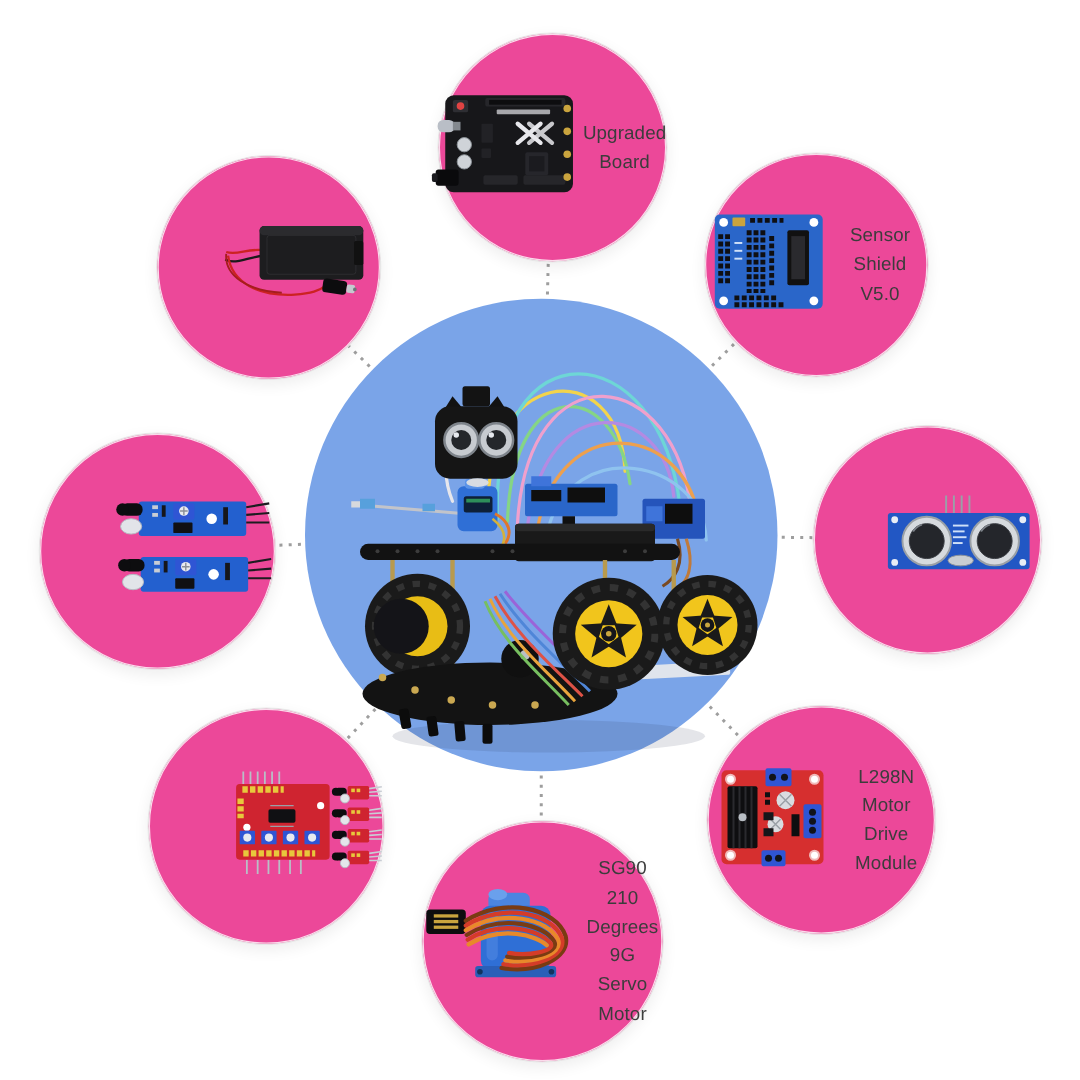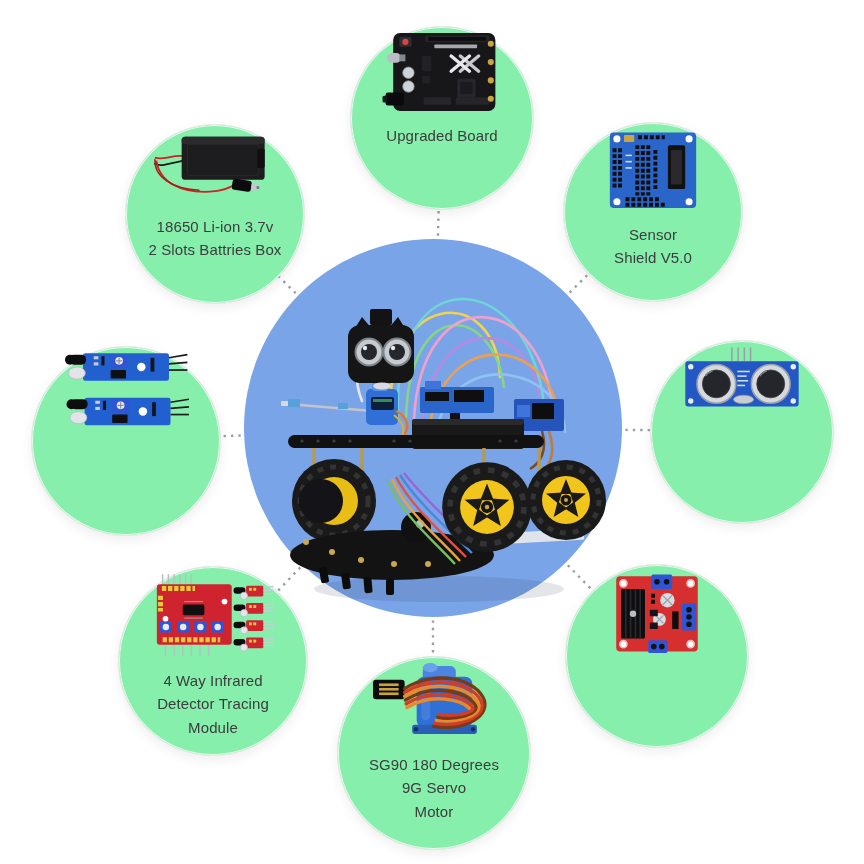--- a/index.html
+++ b/index.html
@@ -11,23 +11,23 @@
   .canvas{position:relative;width:864px;height:864px;}
   .connectors{position:absolute;left:0;top:0;z-index:0;}
   .dash{stroke:var(--connector,#9e9e9e);stroke-width:2.4;stroke-dasharray:2.4 5;}
   .hub{
     position:absolute;left:244px;top:239px;width:378px;height:378px;
     border-radius:50%;background:var(--hub,#7aa4e8);z-index:1;
   }
   .hub svg{display:block;}
   .node{
     position:absolute;z-index:2;border-radius:50%;
-    background:#86efac;border:1px solid #e7e7e7;
+    background:#ec4899;border:1px solid #e7e7e7;
     box-shadow:0 4px 12px rgba(0,0,0,.07), inset 0 0 0 1px rgba(255,255,255,.8);
-    display:flex;flex-direction:column;align-items:center;justify-content:flex-start;
+    display:flex;flex-direction:row;align-items:center;justify-content:flex-end;
     text-align:center;
   }
   .node .art{line-height:0;margin-bottom:7px;}
   .node .label{
     font-size:15px;line-height:1.55;color:var(--label-text,#3c3c3c);
     white-space:pre-line;letter-spacing:.1px;
   }
   .n-top{left:350px;top:26px;width:182px;height:182px;}
   .n-topright{left:563px;top:122px;width:178px;height:178px;}
   .n-right{left:650px;top:340px;width:182px;height:182px;}
@@ -338,20 +338,22 @@
         <rect x="56" y="56" width="10" height="8" fill="#16161a"></rect>
           <rect x="56" y="72" width="10" height="8" fill="#16161a"></rect>
         <rect x="54" y="94" width="24" height="16" rx="2" fill="#2f55d4"></rect>
         <circle cx="61" cy="102" r="3.5" fill="#11131a"></circle>
           <circle cx="71" cy="102" r="3.5" fill="#11131a"></circle>
         <g stroke="#0f0f12" stroke-width="5" stroke-dasharray="5 2.5">
             <line x1="60" y1="36" x2="60" y2="50"></line>
           </g>
       </svg>
     </div>
+    <div class="label">L298N Motor
+Drive Module</div>
   </div>
 
   <div class="node n-bottom">
     <div class="art">
       <svg viewBox="0 0 170 118" width="128" height="89">
         <rect x="4" y="30" width="42" height="26" rx="4" fill="#0d0d0f"></rect>
         <g fill="#c9a43e">
             <rect x="12" y="35" width="26" height="3.5"></rect>
             <rect x="12" y="41" width="26" height="3.5"></rect>
             <rect x="12" y="47" width="26" height="3.5"></rect>
@@ -366,21 +368,21 @@
         <g fill="none" stroke-width="4.5" stroke-linecap="round">
           <path d="M46,42 C86,16 142,28 152,58 C158,82 120,98 84,92" stroke="#7a3b12"></path>
           <path d="M46,47 C86,22 138,34 148,60 C154,80 118,93 86,88" stroke="#d43c28"></path>
           <path d="M46,52 C84,28 134,40 144,62 C150,78 116,88 88,84" stroke="#e8892a"></path>
           <path d="M47,57 C84,34 130,46 140,64 C146,76 114,84 90,80" stroke="#7a3b12"></path>
           <path d="M48,62 C84,40 126,52 136,66 C142,74 112,80 92,76" stroke="#d43c28"></path>
           <path d="M49,67 C84,46 122,58 132,68" stroke="#e8892a"></path>
         </g>
       </svg>
     </div>
-    <div class="label">SG90 180 Degrees
+    <div class="label">SG90 210 Degrees
 9G Servo
 Motor</div>
   </div>
 
   <div class="node n-bottomleft">
     <div class="art">
       <svg viewBox="0 0 172 132" width="124" height="95">
         <g stroke="#b9bec6" stroke-width="2">
           <line x1="16" y1="24" x2="16" y2="10"></line>
             <line x1="24" y1="24" x2="24" y2="10"></line>
@@ -427,23 +429,20 @@
               <line x1="156" y1="29" x2="170" y2="27"></line>
               <line x1="156" y1="33" x2="170" y2="32"></line>
               <line x1="156" y1="37" x2="170" y2="37"></line>
             </g>
         </g>
         <use href="#stick" transform="translate(0,24)"></use>
         <use href="#stick" transform="translate(0,48)"></use>
         <use href="#stick" transform="translate(0,72)"></use>
       </svg>
     </div>
-    <div class="label">4 Way Infrared
-Detector Tracing
-Module</div>
   </div>
 
   <div class="node n-left">
     <div class="art">
       <svg viewBox="0 0 172 112" width="132" height="86">
         <g id="irmod">
           <rect x="30" y="8" width="112" height="36" rx="3" fill="#2360cf"></rect>
           <rect x="12" y="10" width="22" height="13" rx="6" fill="#0d0d0f"></rect>
             <circle cx="13" cy="16.5" r="6.5" fill="#0d0d0f"></circle>
           <ellipse cx="22" cy="34" rx="11" ry="8" fill="#e2e4e9"></ellipse>
@@ -481,17 +480,15 @@
         <rect x="40" y="16" width="112" height="10" rx="5" fill="#2b2b2e"></rect>
         <rect x="48" y="26" width="96" height="42" rx="3" fill="none" stroke="#2e2e32"></rect>
         <rect x="142" y="32" width="10" height="26" rx="2" fill="#111"></rect>
         <g transform="rotate(8 122 82)">
           <rect x="108" y="74" width="26" height="15" rx="4" fill="#0c0c0e"></rect>
           <rect x="134" y="77" width="9" height="9" rx="2" fill="#c5c9cf"></rect>
           <circle cx="143" cy="81.5" r="2" fill="#6e7378"></circle>
         </g>
       </svg>
     </div>
-    <div class="label">18650 Li-ion 3.7v
-2 Slots Battries Box</div>
   </div>
 
 </div>
 
 </body></html>

